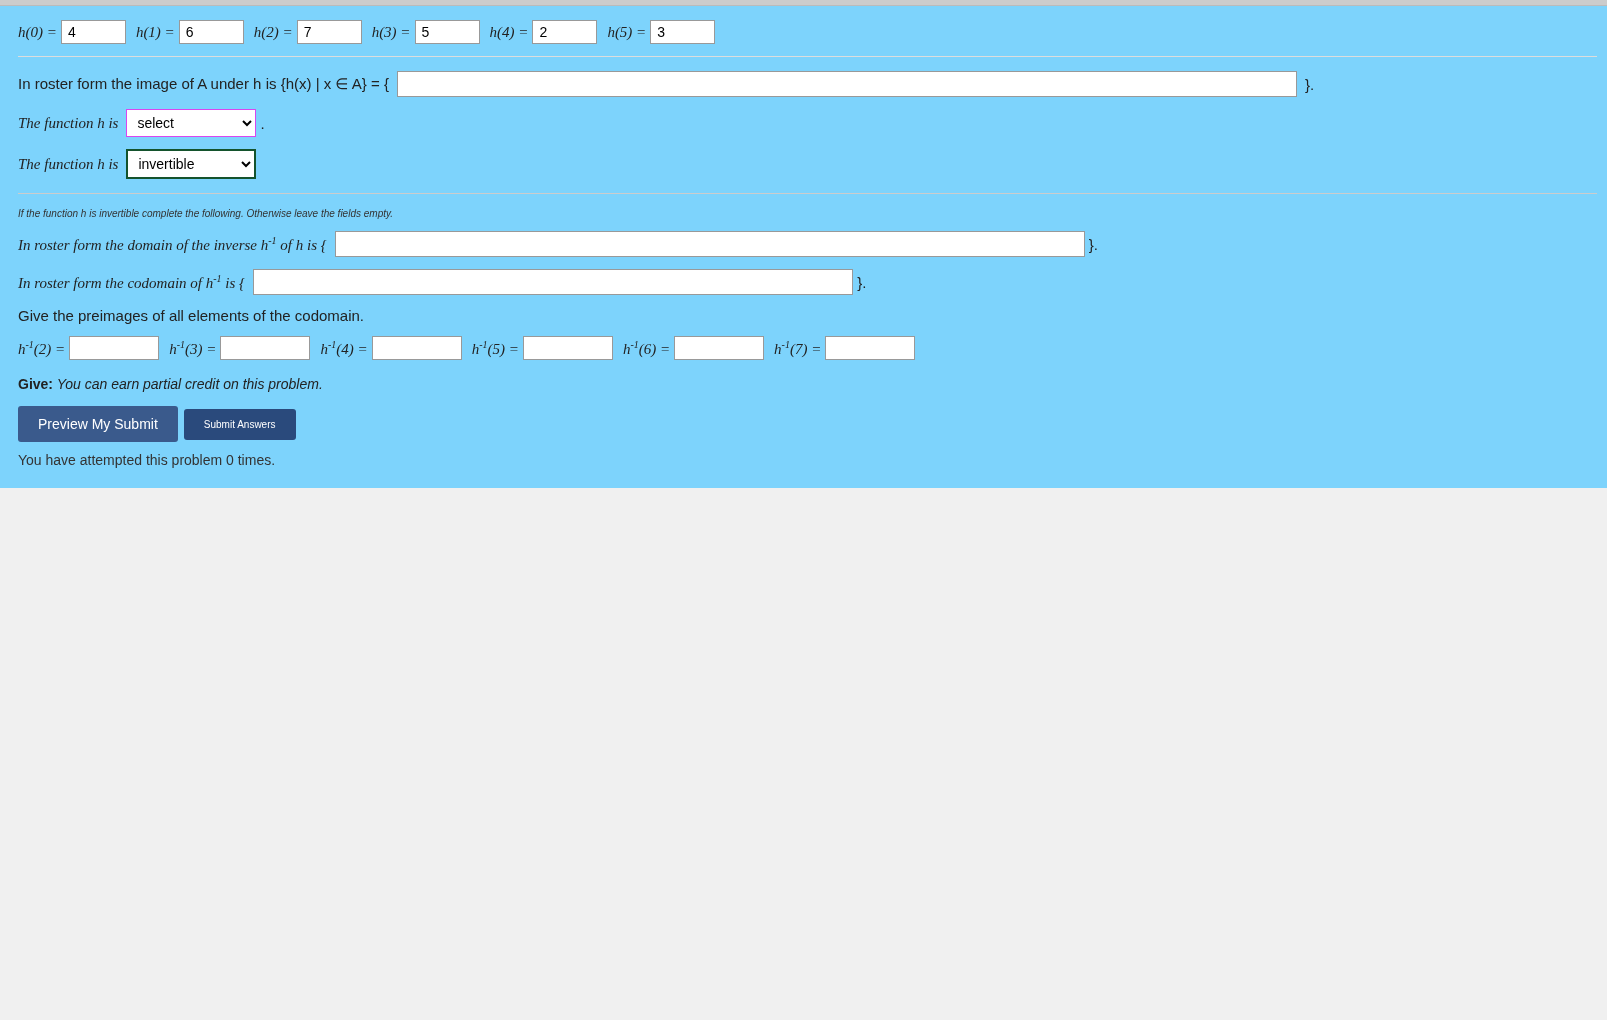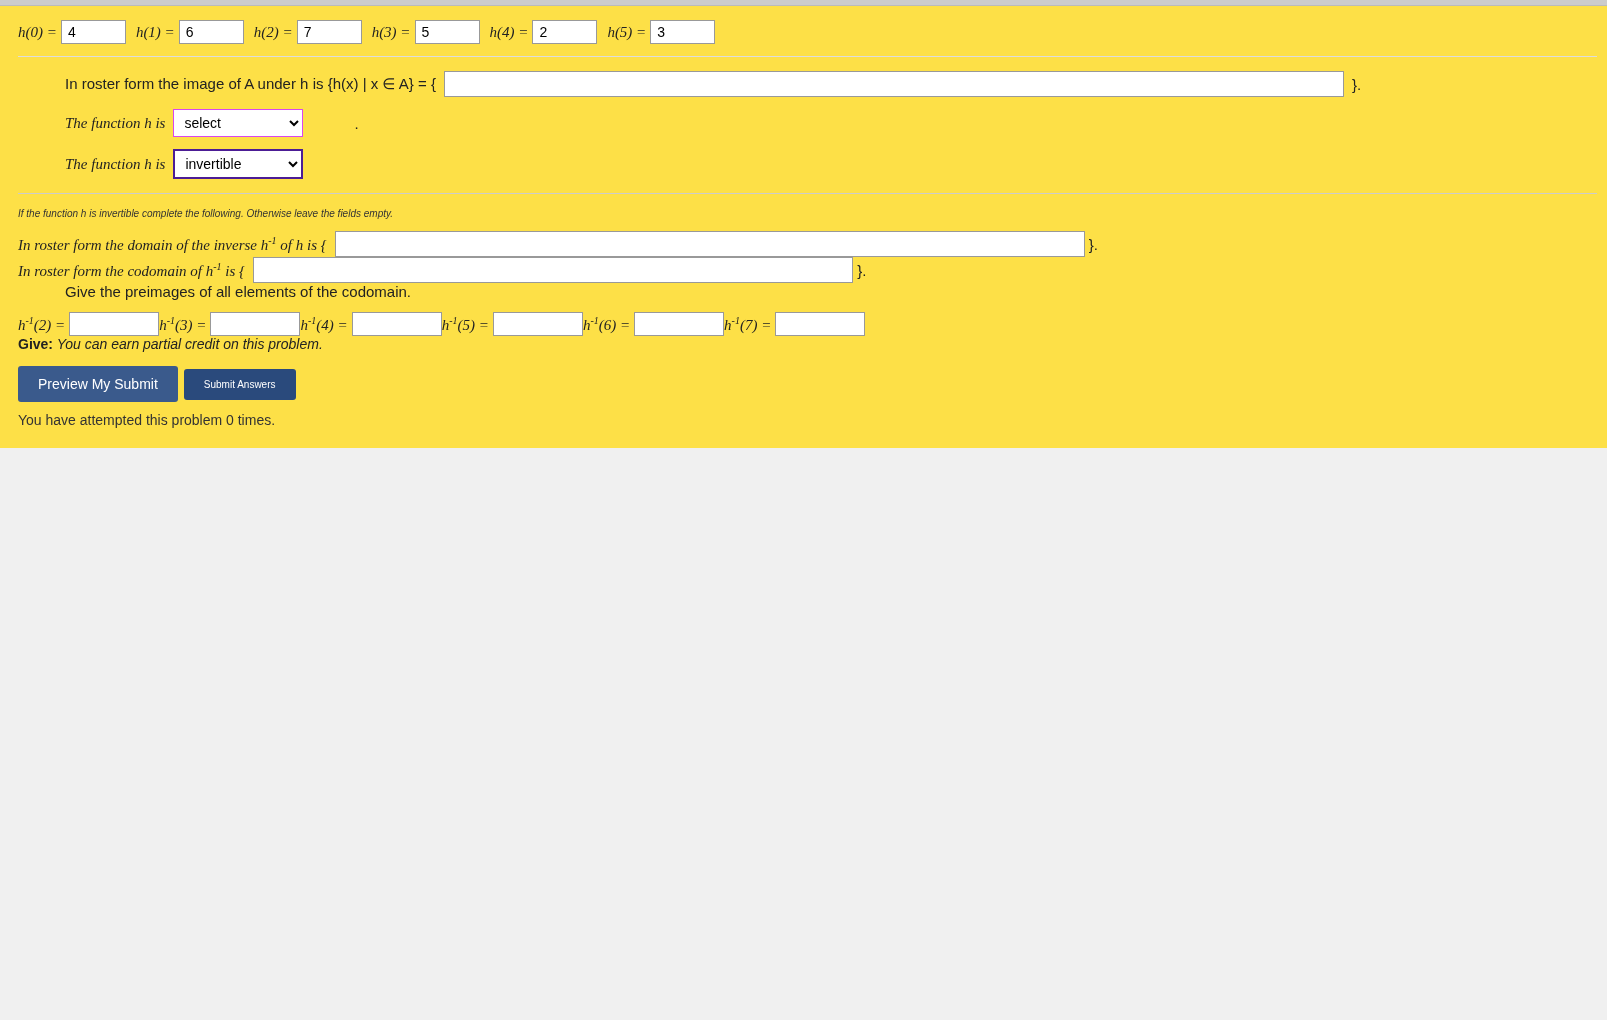--- a/index.html
+++ b/index.html
@@ -11,21 +11,21 @@
       padding: 0;
     }
 
     .top-bar {
       height: 6px;
       background: #ccc;
       border-bottom: 1px solid #bbb;
     }
 
     .page-container {
-      background: #fde047;
+      background: #7dd3fc;
       max-width: 1607px;
       margin: 0 auto;
       padding: 14px 10px 20px 18px;
     }
 
     
     .function-values-row {
       display: flex;
       flex-wrap: wrap;
       gap: 0;
@@ -60,21 +60,20 @@
       display: flex;
       align-items: center;
       margin-bottom: 12px;
       flex-wrap: wrap;
       gap: 4px;
     }
 
     .section-row .text-label {
       font-size: 15px;
       margin-right: 4px;
-      margin-left: 47px;
     }
 
     .section-row input.long-input {
       flex: 1;
       min-width: 200px;
       max-width: 900px;
       border: 1px solid #999;
       padding: 4px 8px;
       font-size: 14px;
       background: #fff;
@@ -87,41 +86,42 @@
 
     .section-row select {
       border: 1px solid #d946ef;
       padding: 4px 6px;
       font-size: 14px;
       background: #fff;
       min-width: 130px;
     }
 
     select.highlighted {
-      border: 2px solid #4c1d95;
+      border: 2px solid #14532d;
       outline: none;
     }
 
     .divider {
       border: none;
       border-top: 1px solid #ccc;
       margin: 14px 0;
     }
 
     .italic-note {
       font-style: italic;
       font-size: 10px;
       margin-bottom: 12px;
       color: #333;
     }
 
     
     .inverse-row {
       display: flex;
       align-items: center;
+      margin-bottom: 12px;
       flex-wrap: wrap;
       gap: 4px;
     }
 
     .inverse-row .text-label {
       font-size: 15px;
       margin-right: 4px;
     }
 
     .inverse-row input.long-input {
@@ -132,20 +132,22 @@
       padding: 4px 8px;
       font-size: 14px;
       background: #fff;
     }
 
     
     .preimage-row {
       display: flex;
       align-items: flex-end;
       flex-wrap: wrap;
+      gap: 10px;
+      margin-bottom: 16px;
     }
 
     .preimage-item {
       display: flex;
       align-items: center;
       gap: 4px;
     }
 
     .preimage-item .label {
       font-size: 15px;

